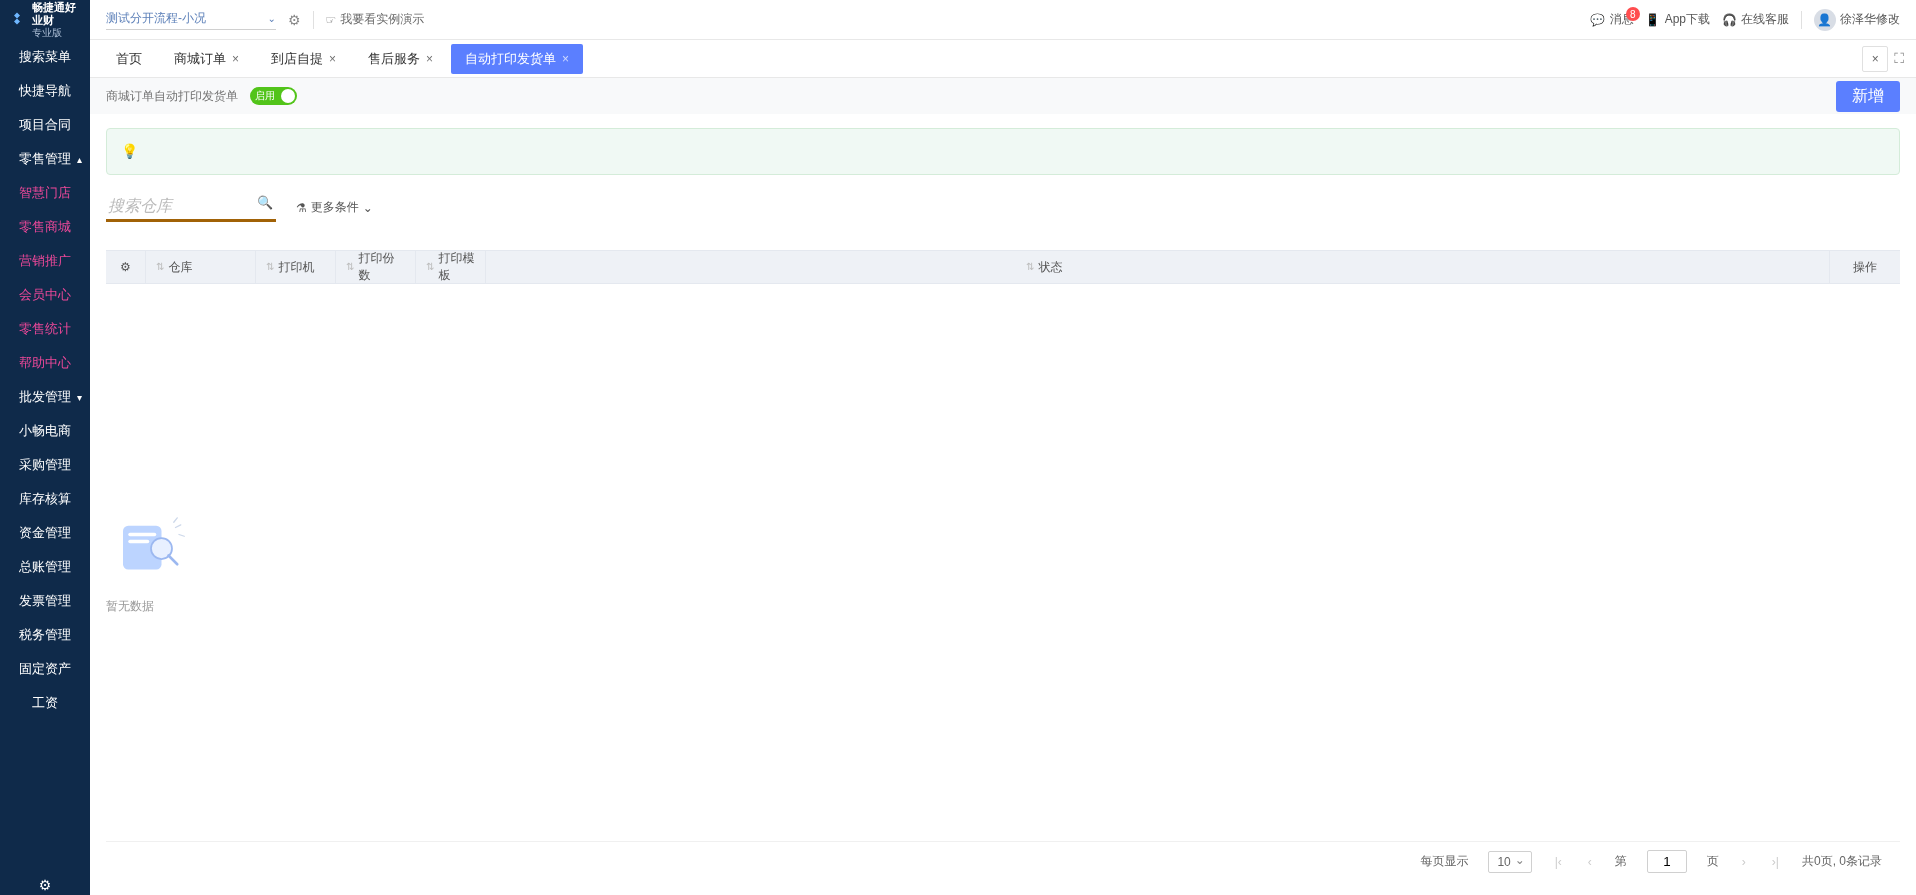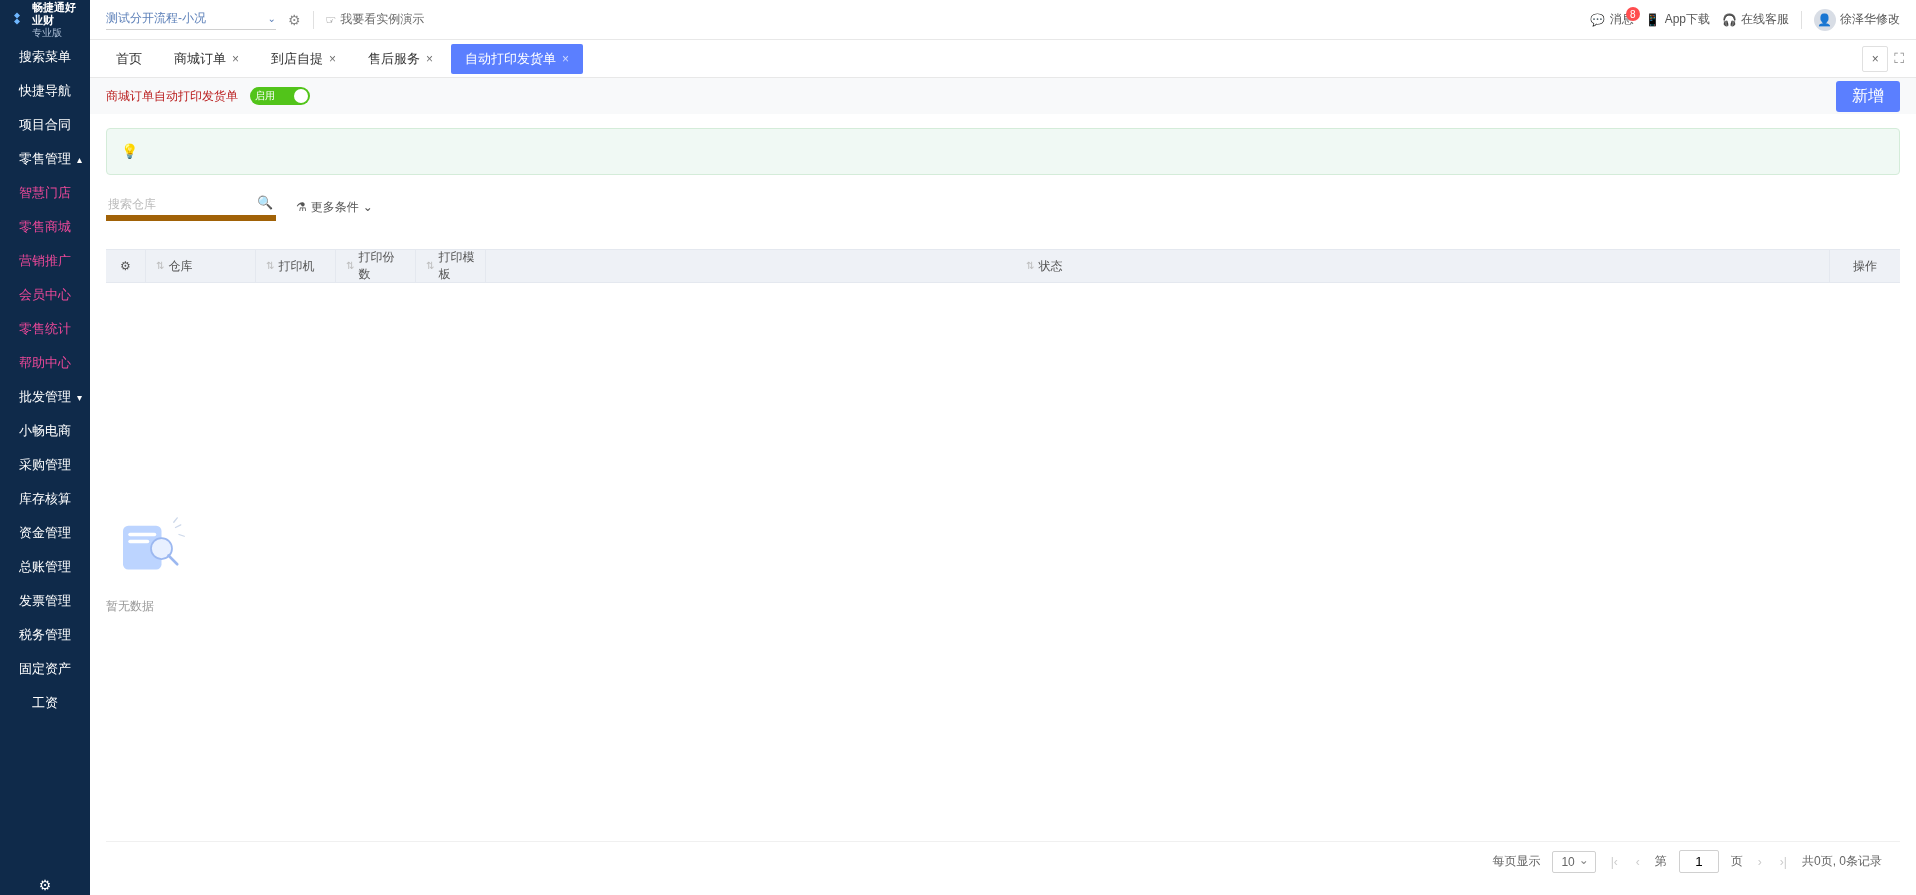--- a/index.html
+++ b/index.html
@@ -39,36 +39,36 @@
 
 .tabs-row { height: 38px; border-bottom: 1px solid #e8e8e8; display: flex; align-items: center; padding: 0 12px; gap: 4px; }
 .tab { padding: 0 14px; height: 30px; display: flex; align-items: center; cursor: pointer; font-size: 13px; color: #333; border-radius: 2px; gap: 6px; }
 .tab.active { background: #5b7fff; color: #fff; }
 .tab-close { font-size: 12px; cursor: pointer; opacity: 0.7; }
 .tabs-right { margin-left: auto; display: flex; align-items: center; gap: 6px; }
 .tab-close-all { width: 26px; height: 26px; border: 1px solid #e0e0e0; display: flex; align-items: center; justify-content: center; cursor: pointer; border-radius: 2px; color: #666; }
 
 
 .sub-header { height: 36px; display: flex; align-items: center; padding: 0 16px; gap: 12px; background: #f8f9fa; }
-.sub-title { font-size: 12px; color: #b91c1c; }
-.toggle { width: 60px; height: 18px; background: #52c41a; border-radius: 9px; position: relative; cursor: pointer; display: flex; align-items: center; }
+.sub-title { font-size: 12px; color: #737373; }
+.toggle { width: 47px; height: 18px; background: #52c41a; border-radius: 9px; position: relative; cursor: pointer; display: flex; align-items: center; }
 .toggle-label { color: #fff; font-size: 10px; margin-left: 5px; }
 .toggle-knob { position: absolute; right: 2px; width: 14px; height: 14px; background: #fff; border-radius: 50%; }
 .btn-primary { margin-left: auto; background: #5b7fff; color: #fff; border: none; padding: 5px 16px; border-radius: 3px; cursor: pointer; font-size: 16px; }
 
 
 .content-wrap { padding: 14px 16px; flex: 1; display: flex; flex-direction: column; min-height: 0; }
 .info-banner { background: #f0f9f4; border: 1px solid #d4ecd9; border-radius: 4px; padding: 10px 14px; display: flex; gap: 10px; font-size: 12px; color: #555; line-height: 1.8; }
 .info-icon { color: #8aa; font-size: 14px; flex-shrink: 0; }
 .info-link { color: #ff4d4f; cursor: pointer; }
 
 
 .search-row { margin-top: 18px; display: flex; align-items: center; gap: 20px; }
 .search-box { position: relative; width: 170px; }
-.search-input { width: 100%; border: none; border-bottom: 6px solid #a16207; padding: 4px 24px 4px 2px; font-size: 12px; outline: none; }
+.search-input { width: 100%; border: none; border-bottom: 3px solid #a16207; padding: 4px 24px 4px 2px; font-size: 16px; outline: none; font-style: italic; }
 .search-input::placeholder { color: #bbb; }
 .search-icon { position: absolute; right: 2px; top: 2px; color: #5b7fff; cursor: pointer; font-size: 13px; }
 .filter-more { display: flex; align-items: center; gap: 4px; color: #555; cursor: pointer; font-size: 12px; }
 
 
 .table-wrap { margin-top: 28px; flex: 1; display: flex; flex-direction: column; min-height: 0; overflow: hidden; }
 .thead { display: flex; background: #eef1f6; height: 34px; align-items: stretch; border-top: 1px solid #e4e8ef; border-bottom: 1px solid #e4e8ef; }
 .th { display: flex; align-items: center; padding: 0 10px; font-size: 12px; color: #555; border-right: 1px solid #e4e8ef; gap: 4px; }
 .th:last-child { border-right: none; }
 .th-gear { width: 40px; justify-content: center; }
@@ -76,21 +76,21 @@
 .th-printer { width: 80px; }
 .th-copies { width: 80px; }
 .th-template { width: 70px; }
 .th-status { flex: 1; padding-left: 540px; }
 .th-action { width: 70px; justify-content: center; }
 .sort-icon { color: #bbb; font-size: 10px; display: inline-flex; flex-direction: column; line-height: 0.6; }
 .empty-state { flex: 1; display: flex; flex-direction: column; align-items: flex-start; justify-content: center; color: #999; gap: 18px; }
 .empty-illus { width: 90px; height: 70px; }
 
 
-.pager { height: 40px; display: flex; align-items: center; justify-content: flex-end; padding: 0 18px; gap: 12px; font-size: 12px; color: #666; border-top: 1px solid #f0f0f0; }
+.pager { height: 40px; display: flex; align-items: center; justify-content: flex-end; padding: 0 18px; gap: 20px; font-size: 12px; color: #666; border-top: 1px solid #f0f0f0; }
 .page-size { border: 1px solid #d0d0d0; padding: 3px 20px 3px 8px; border-radius: 2px; cursor: pointer; position: relative; }
 .page-size::after { content: "⌄"; position: absolute; right: 6px; top: 1px; color: #888; }
 .page-nav-btn { color: #ccc; cursor: pointer; font-size: 12px; padding: 0 3px; }
 .page-input { width: 40px; border: 1px solid #d0d0d0; text-align: center; padding: 3px 4px; border-radius: 2px; }
 </style>
 </head>
 <body>
 
 <div class="app">
 

